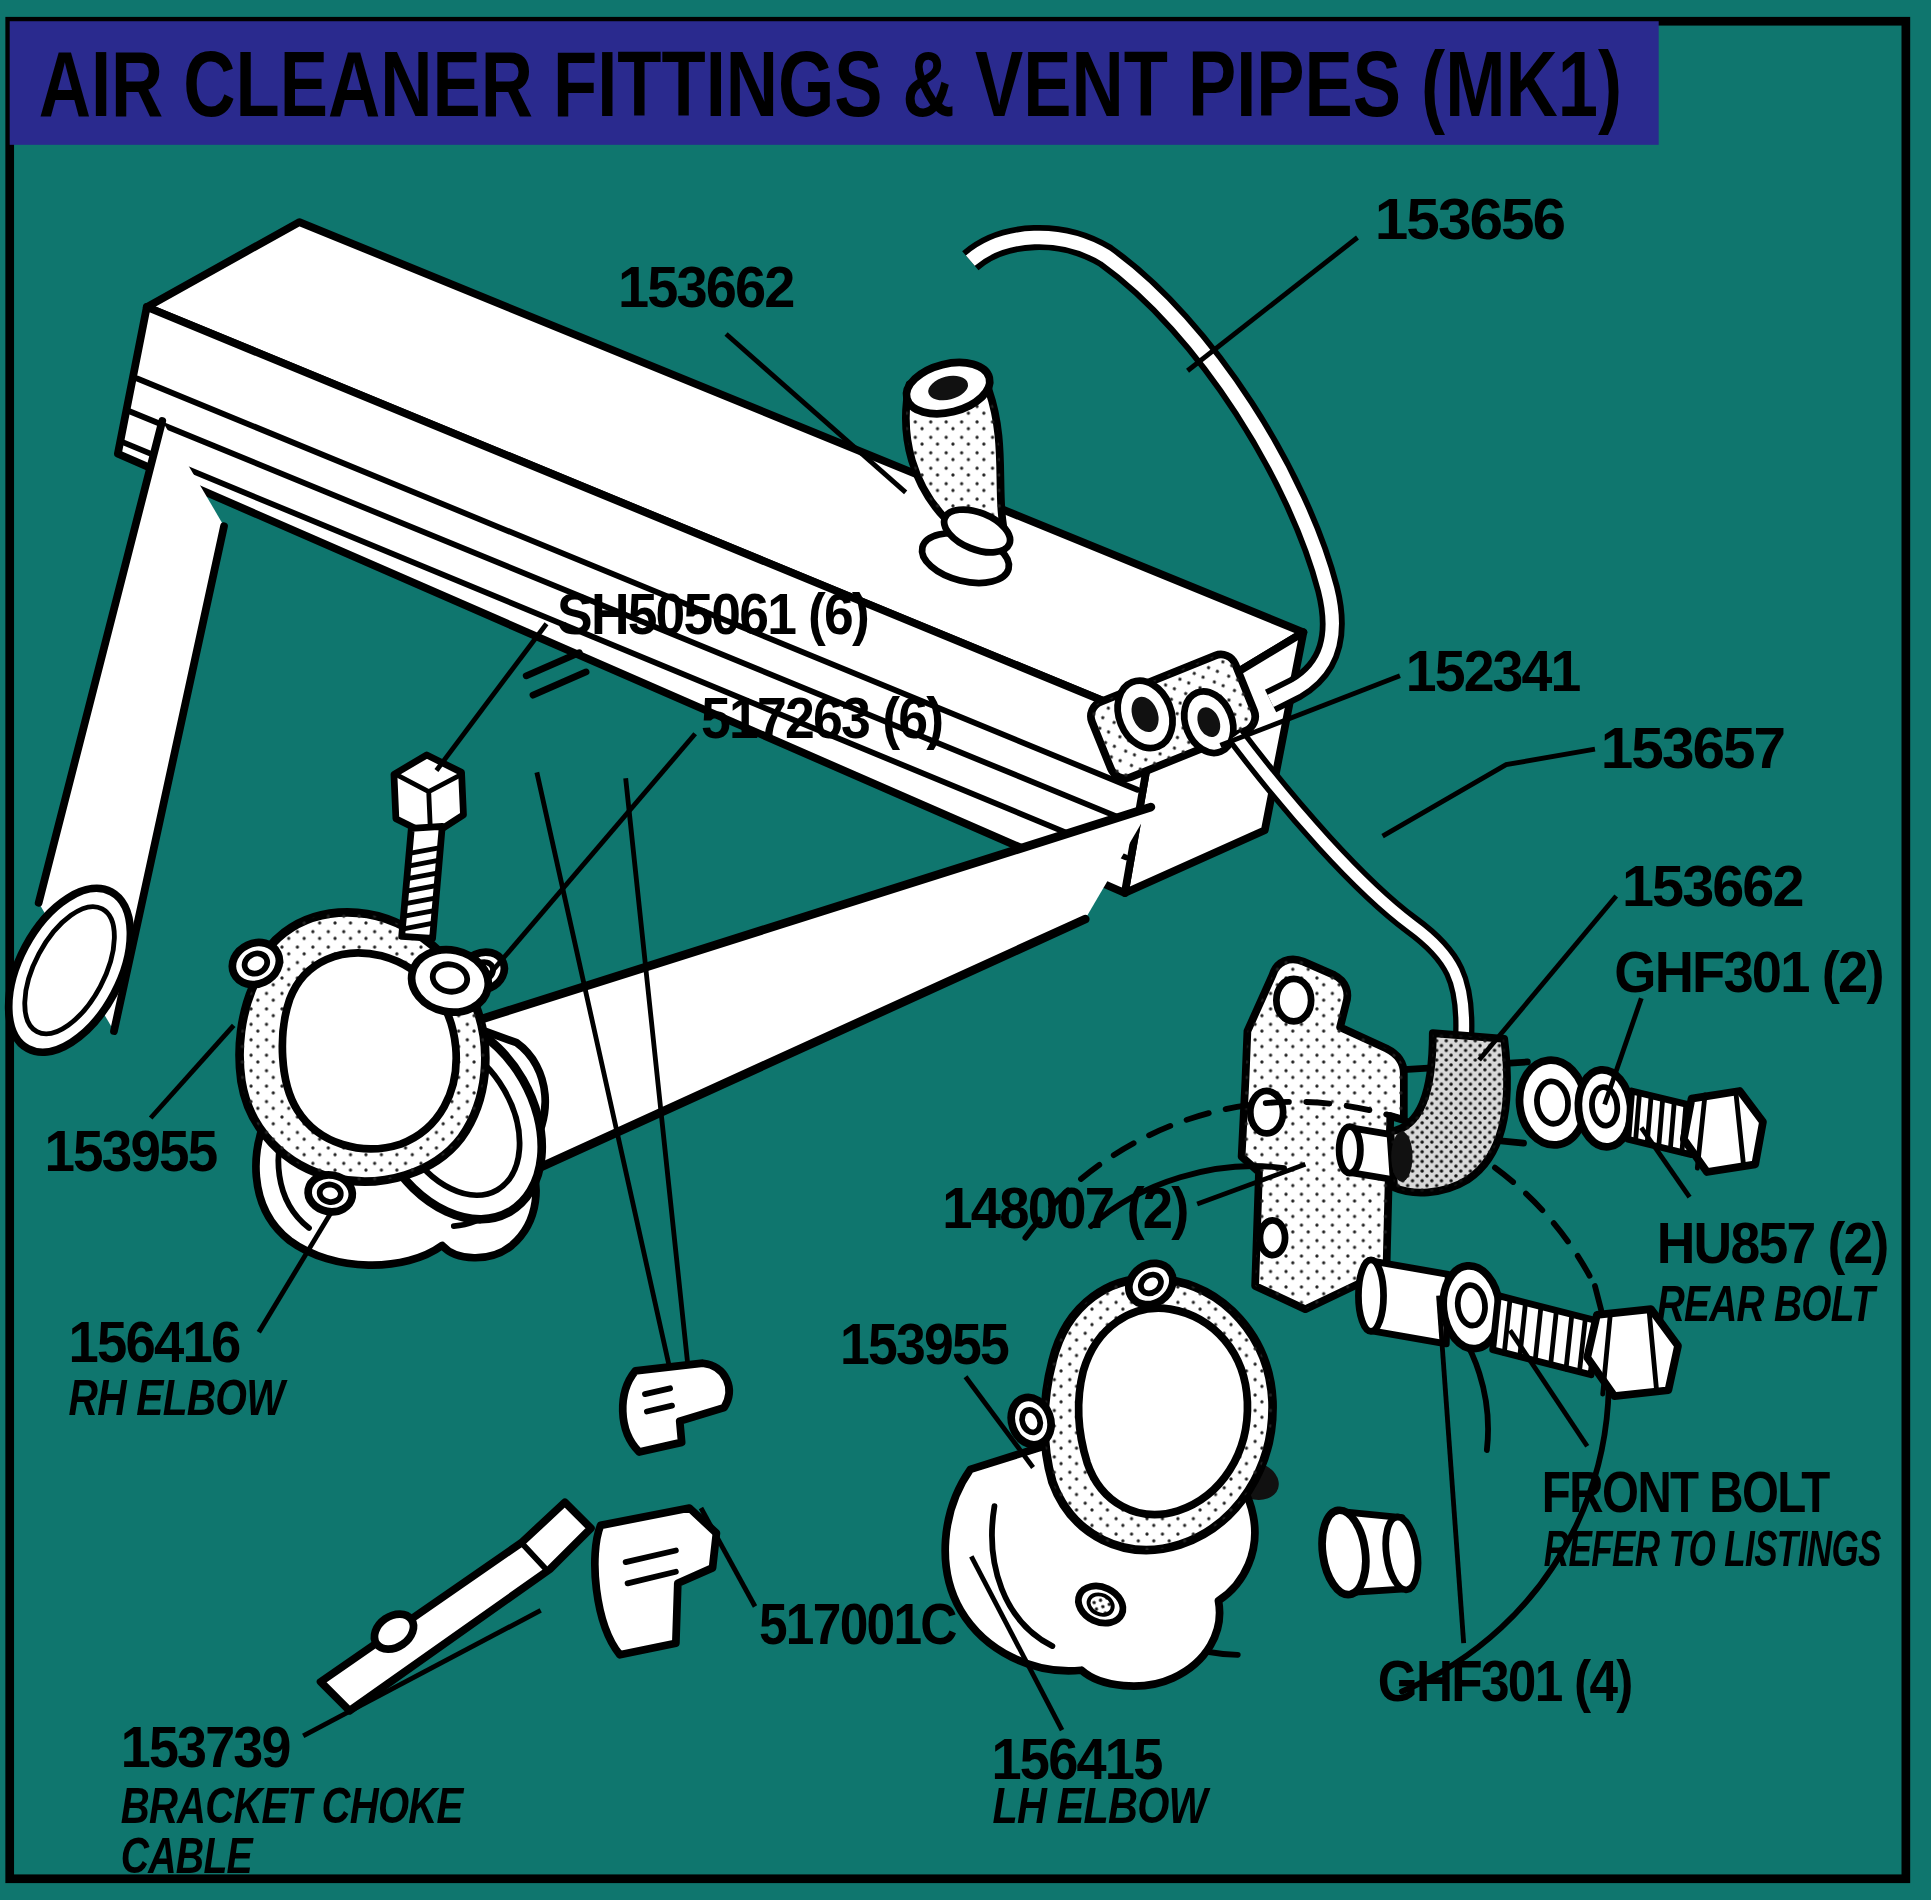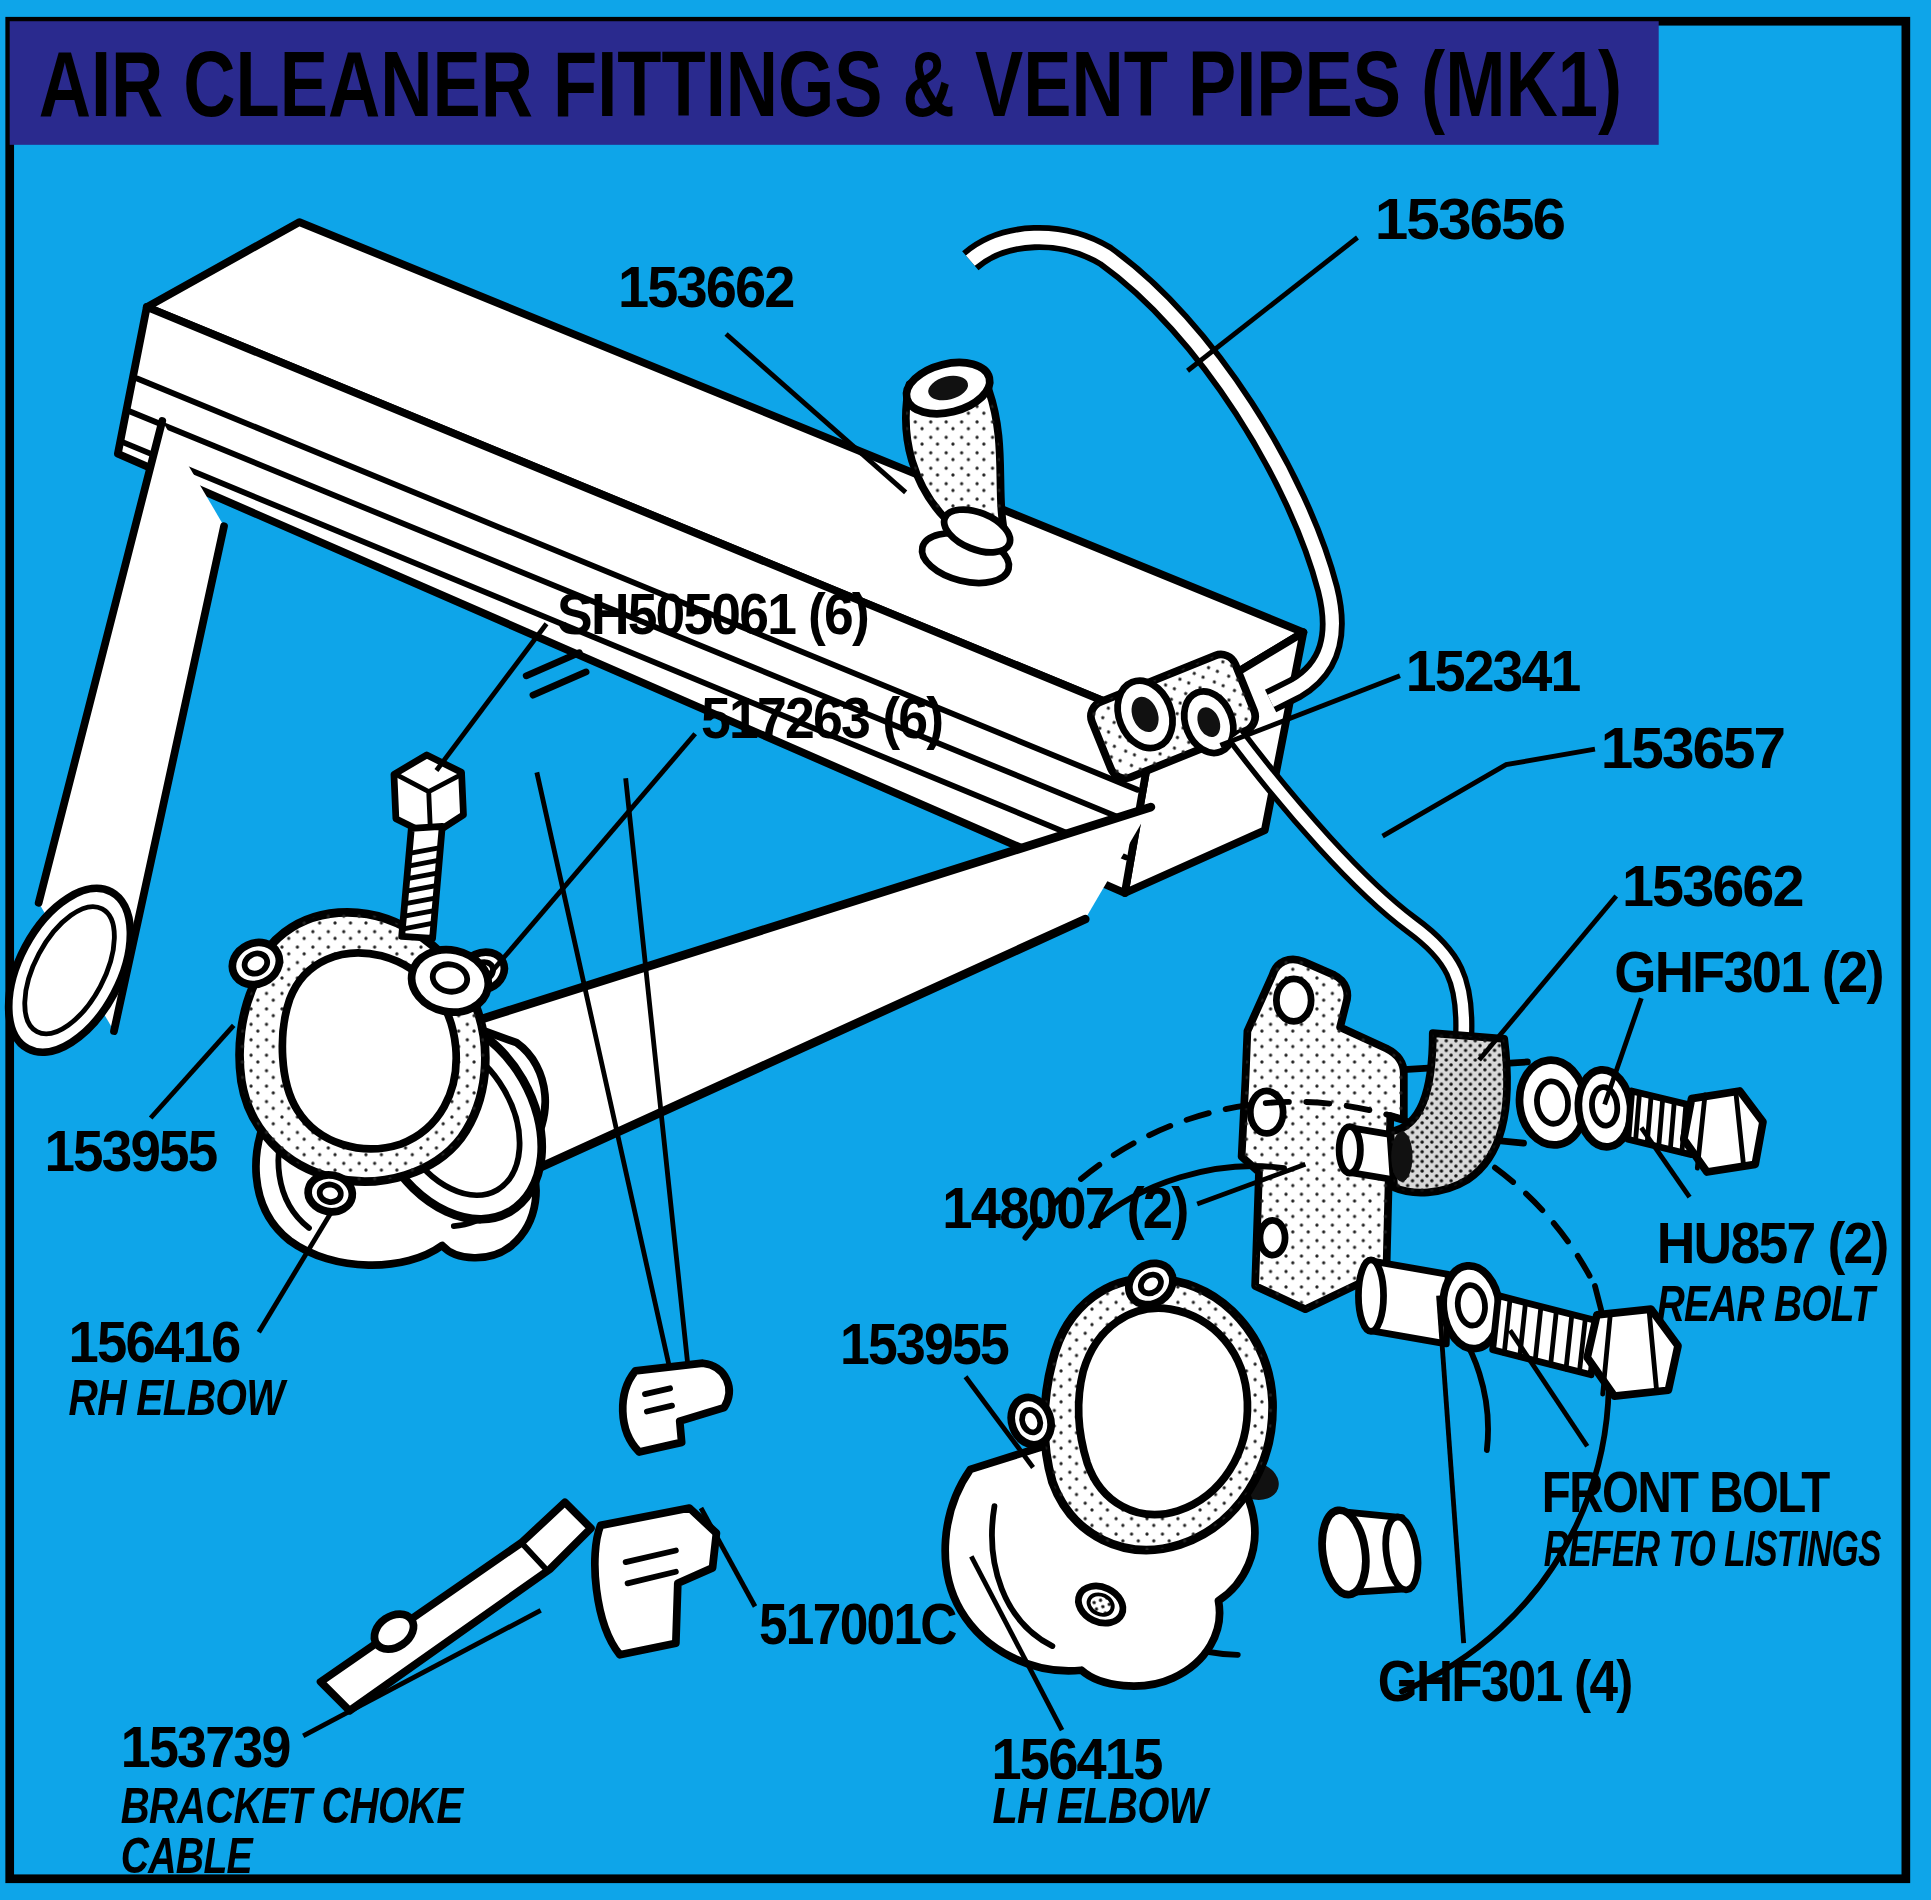--- a/index.html
+++ b/index.html
@@ -1,16 +1,16 @@
 <!DOCTYPE html>
 <html><head>
 <meta charset="utf-8">
 <style>
   html,body{margin:0;padding:0;background:#fff;}
-  .page{position:relative;width:1931px;height:1900px;background:#0ea5e9;overflow:hidden;
+  .page{position:relative;width:1931px;height:1900px;background:#0f766e;overflow:hidden;
         font-family:"Liberation Sans", sans-serif;}
   svg{position:absolute;left:0;top:0;}
   text{fill:#000;}
   .num{font-weight:bold;font-size:60px;letter-spacing:-2px;}
   .nam{font-weight:bold;font-style:italic;font-size:52px;letter-spacing:-1px;}
   .ttl{font-weight:bold;font-size:96px;}
   .ln{stroke:#000;stroke-width:5;fill:none;}
   .ol{stroke:#000;fill:none;stroke-linejoin:round;stroke-linecap:round;}
   .wf{fill:#fff;stroke:#000;stroke-linejoin:round;}
 </style>

